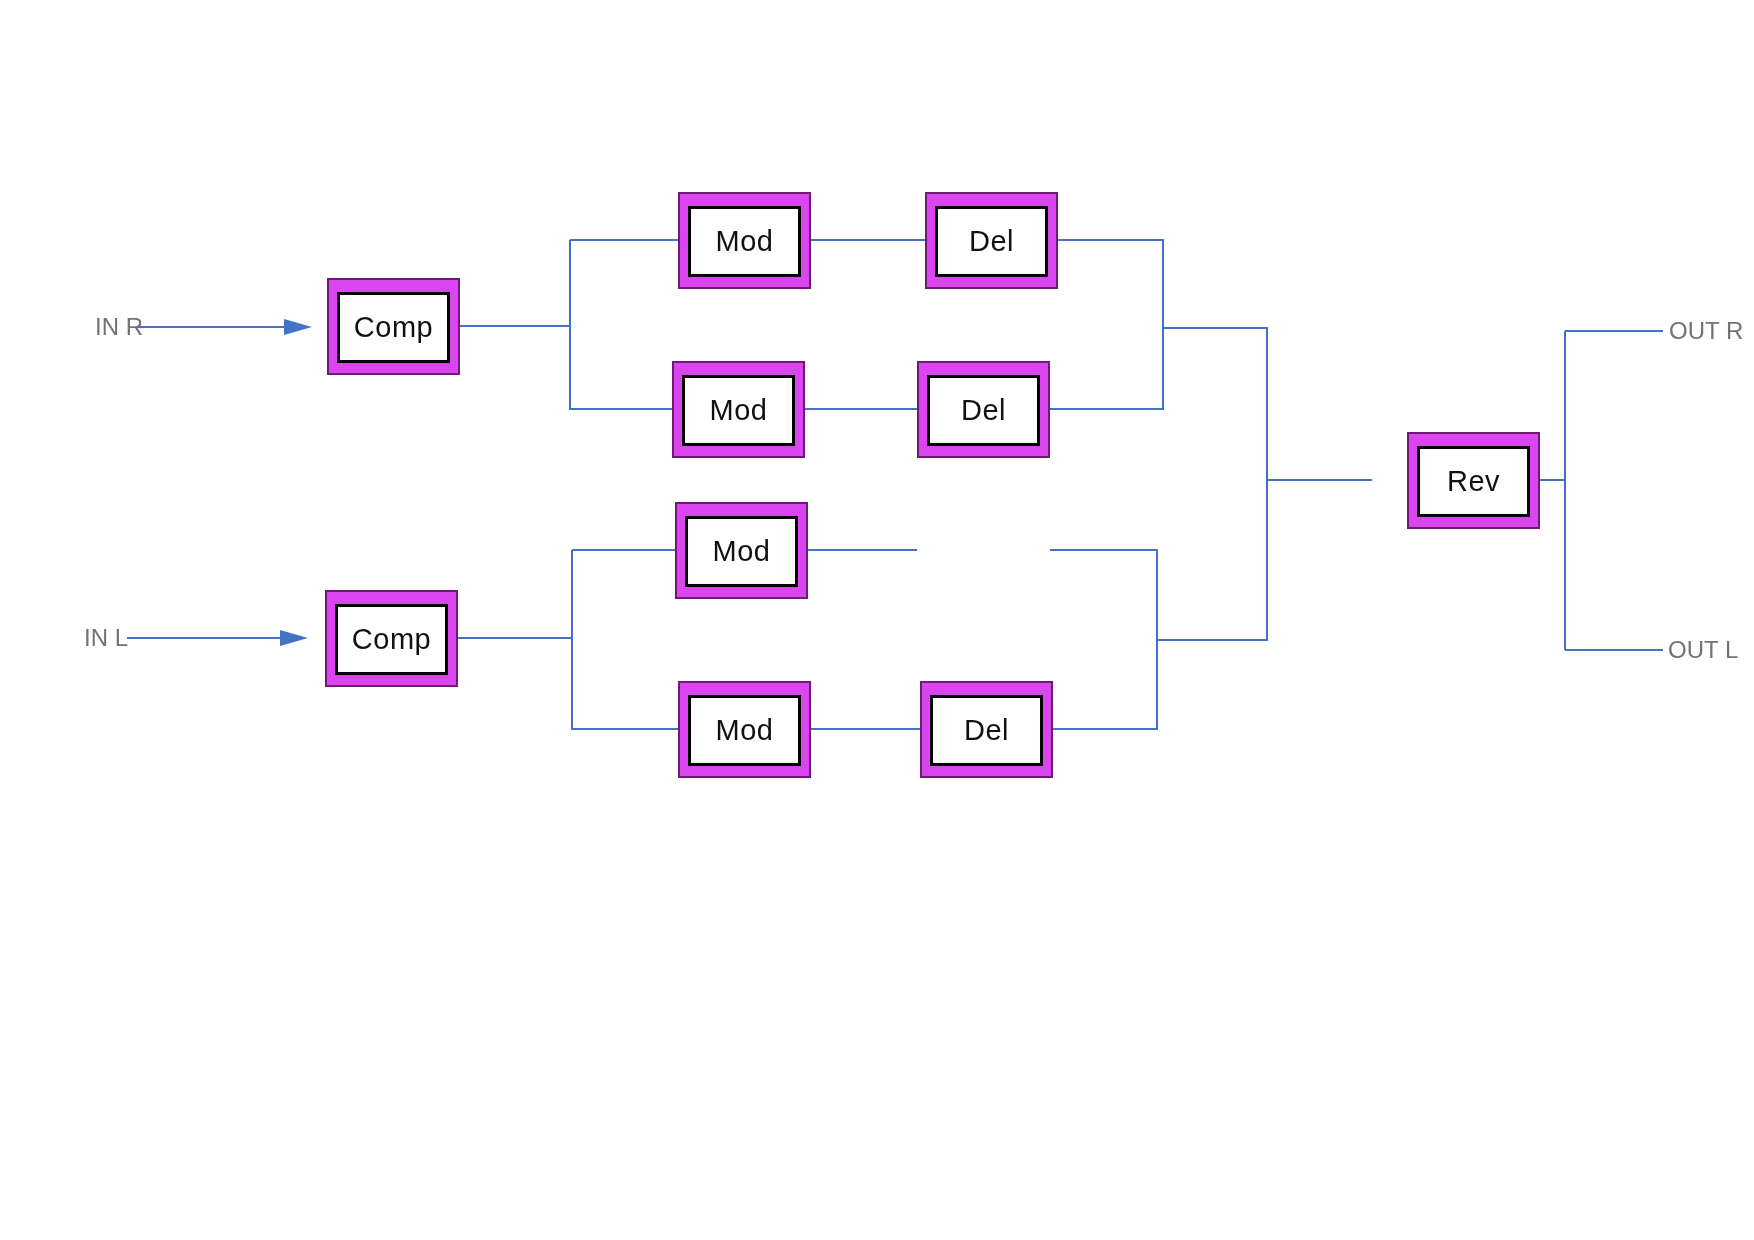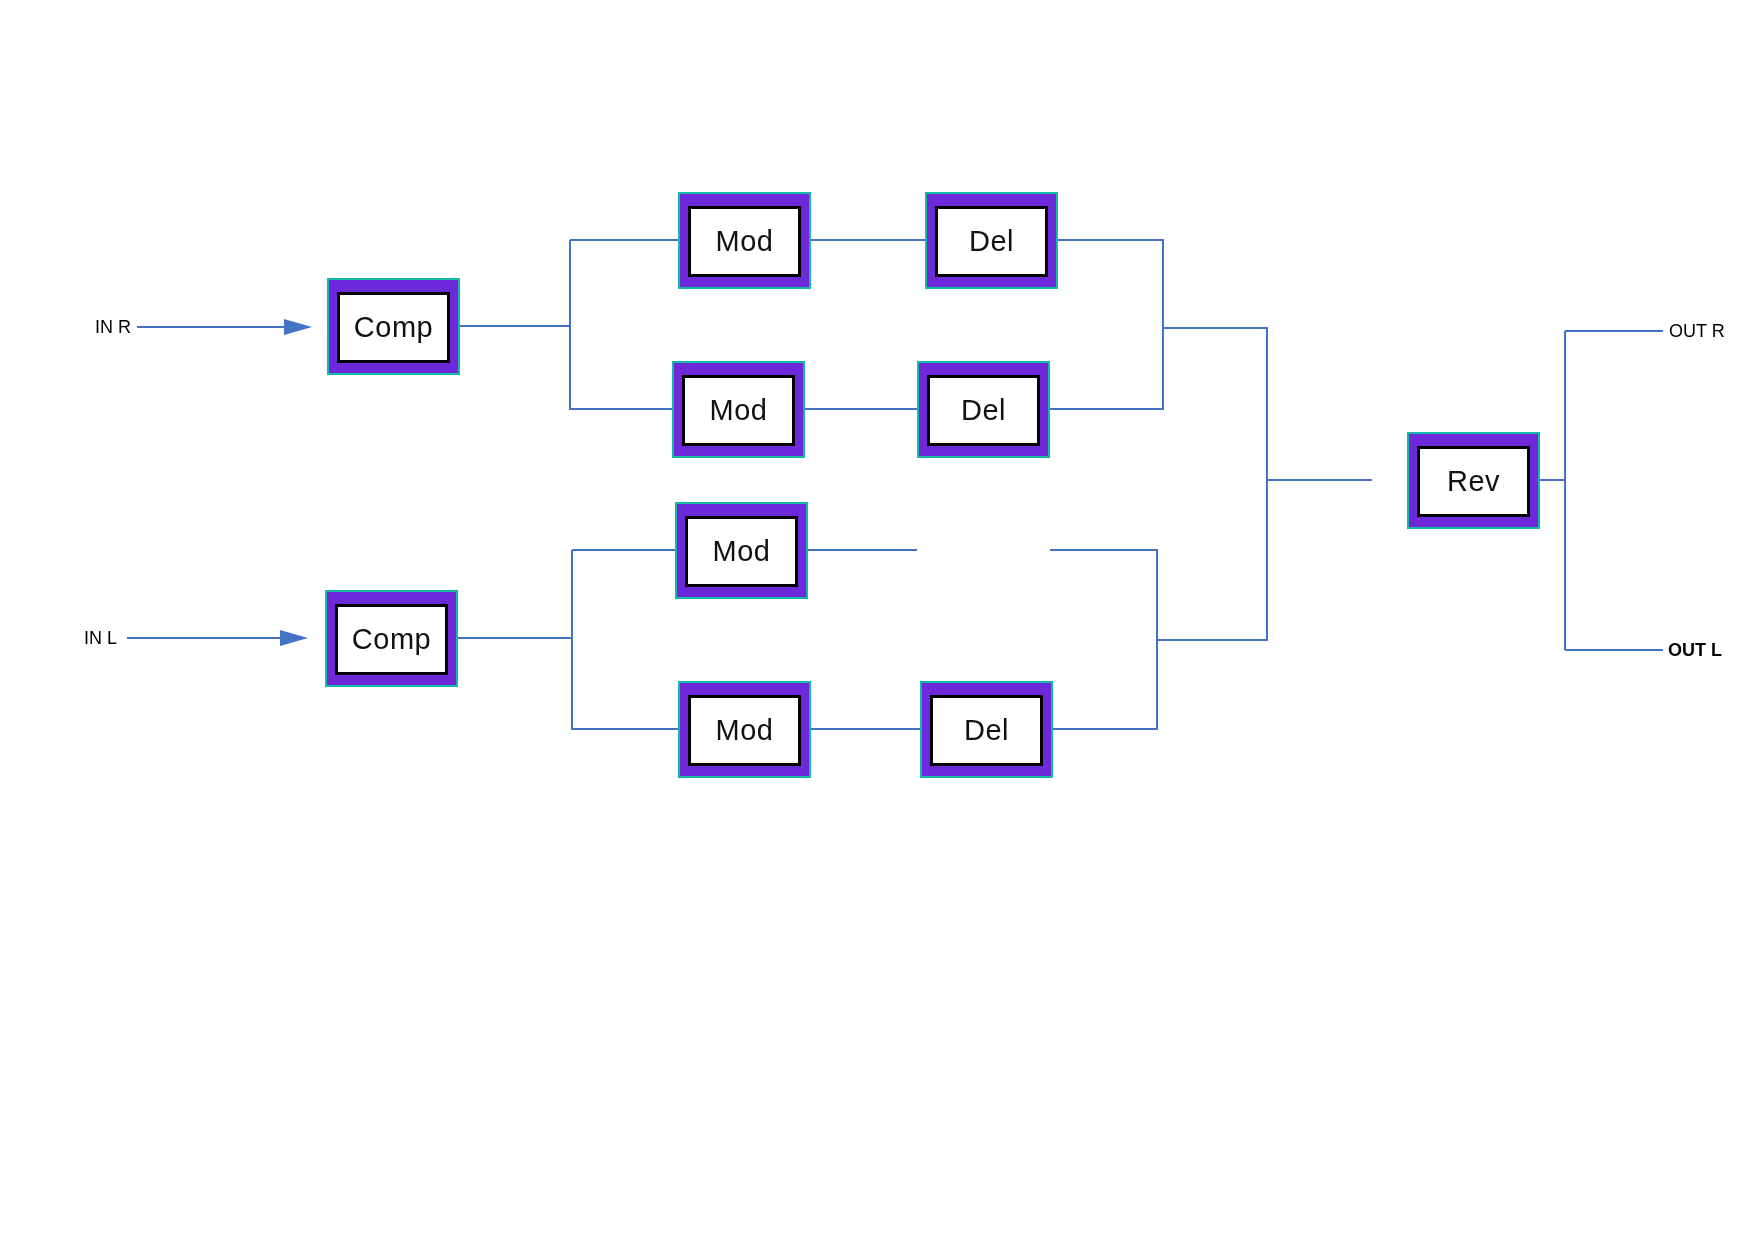--- a/index.html
+++ b/index.html
@@ -19,44 +19,44 @@
     position: absolute;
     left: 0;
     top: 0;
     width: 1754px;
     height: 1240px;
   }
   .node {
     position: absolute;
     width: 133px;
     height: 97px;
-    background: #6d28d9;
-    border: 2px solid #14b8a6;
+    background: #d946ef;
+    border: 2px solid #701a75;
     box-sizing: border-box;
   }
   .node-inner {
     position: absolute;
     left: 8px;
     right: 8px;
     top: 12px;
     bottom: 10px;
     background: #ffffff;
     border: 3px solid #000000;
     display: flex;
     align-items: center;
     justify-content: center;
     font-size: 29px;
     color: #111111;
     letter-spacing: 0.5px;
   }
   .port-label {
     position: absolute;
-    font-size: 18px;
+    font-size: 24px;
     line-height: 20px;
-    color: #000000;
+    color: #737373;
     white-space: nowrap;
   }
   .wire {
     stroke: #4472C4;
     stroke-width: 2;
     fill: none;
   }
   .arrowhead {
     fill: #4472C4;
     stroke: none;
@@ -99,21 +99,21 @@
     <line class="wire" x1="1267" y1="480" x2="1372" y2="480"></line>
     <line class="wire" x1="1505" y1="480" x2="1565" y2="480"></line>
     <line class="wire" x1="1565" y1="331" x2="1565" y2="650"></line>
     <line class="wire" x1="1565" y1="331" x2="1663" y2="331"></line>
     <line class="wire" x1="1565" y1="650" x2="1663" y2="650"></line>
   </svg>
 
   <div class="port-label" style="left:95px;  top:317px;">IN R</div>
   <div class="port-label" style="left:84px;  top:628px;">IN L</div>
   <div class="port-label" style="left:1669px;top:321px;">OUT R</div>
-  <div class="port-label" style="left:1668px;top:640px;font-weight:bold;">OUT L</div>
+  <div class="port-label" style="left:1668px;top:640px;">OUT L</div>
 
   <div class="node" style="left:327px;top:278px;">
     <div class="node-inner">Comp</div>
   </div>
   <div class="node" style="left:325px;top:590px;">
     <div class="node-inner">Comp</div>
   </div>
   <div class="node" style="left:678px;top:192px;">
     <div class="node-inner">Mod</div>
   </div>

